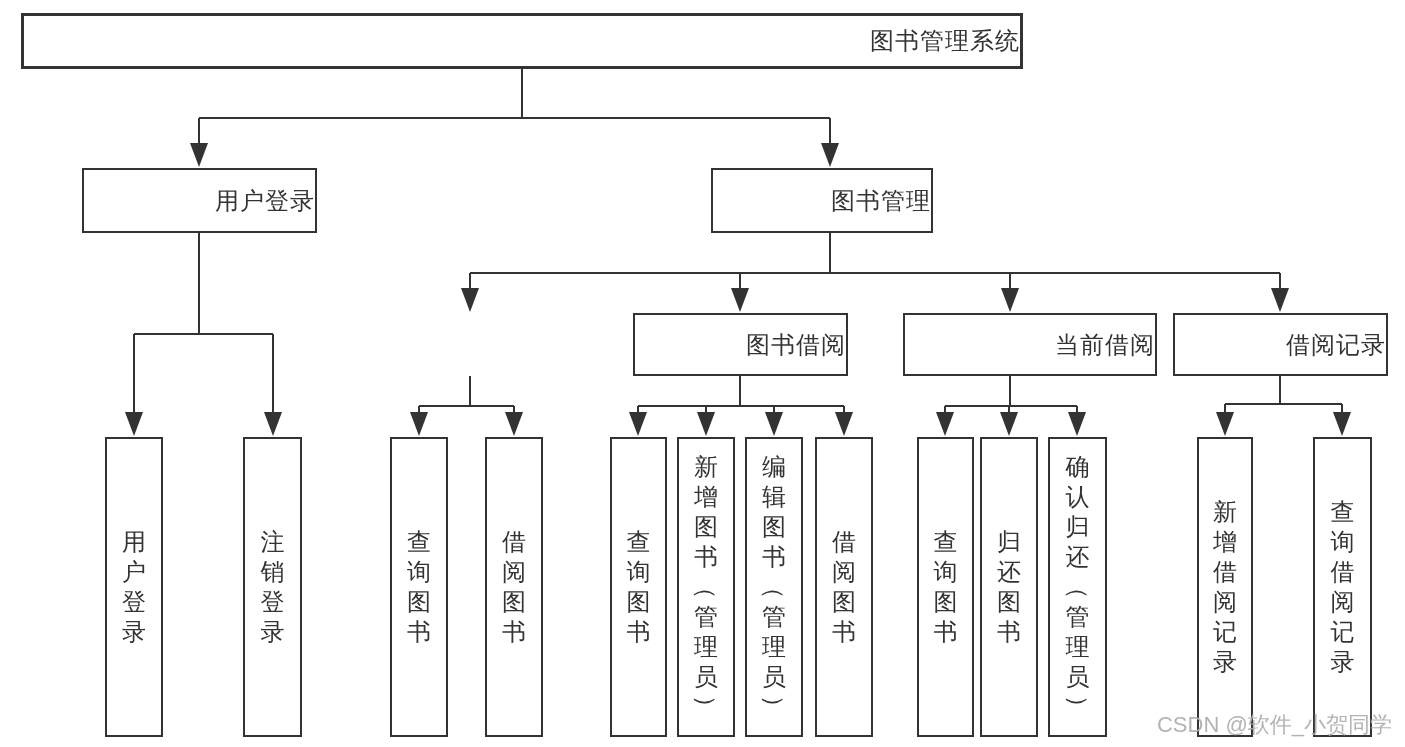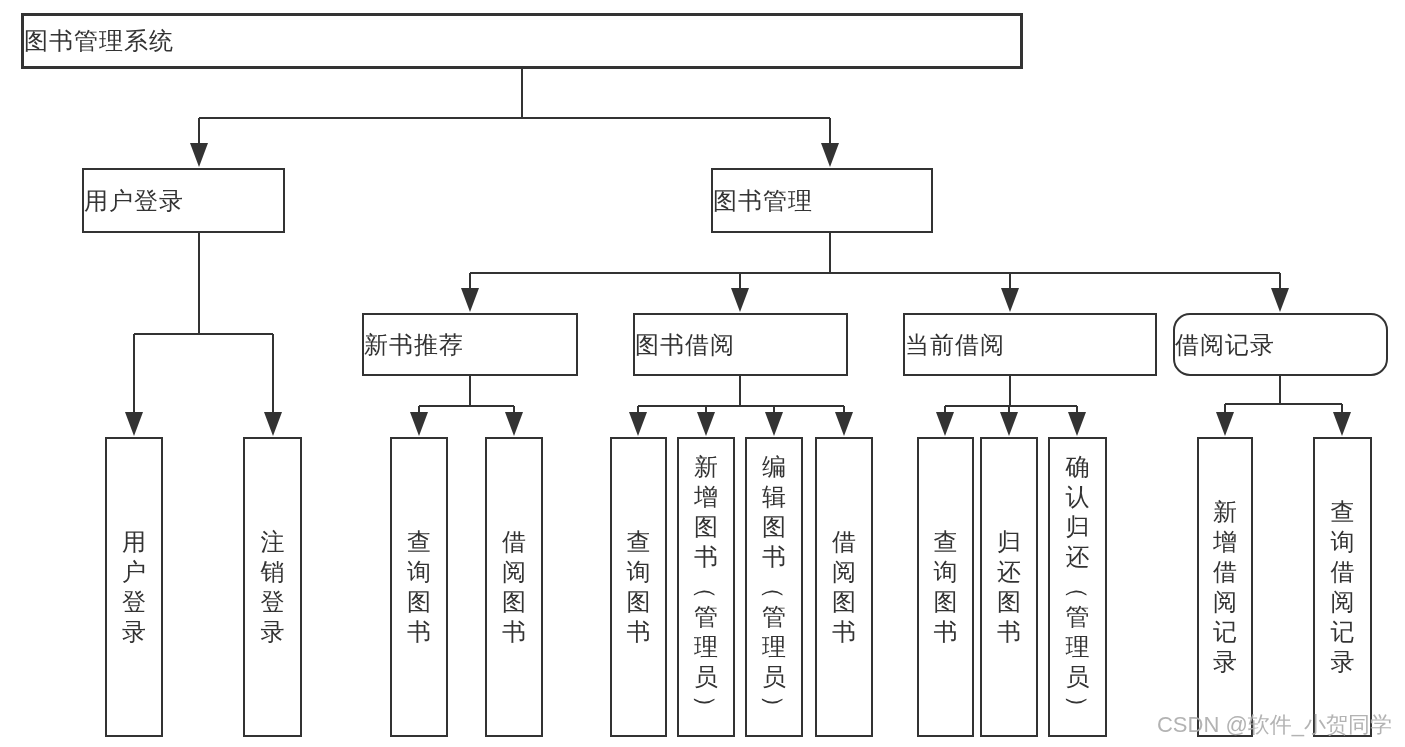--- a/index.html
+++ b/index.html
@@ -2,21 +2,21 @@
 <html><head>
 <meta charset="utf-8">
 <style>
   html,body{margin:0;padding:0;background:#ffffff;}
   body{width:1405px;height:747px;overflow:hidden;
        font-family:"Liberation Sans", sans-serif;}
   .stage{position:relative;width:1405px;height:747px;background:#ffffff;}
   .wires{position:absolute;left:0;top:0;width:1405px;height:747px;}
 
   .node{position:absolute;box-sizing:border-box;border:2px solid #333333;
-        background:#ffffff;display:flex;align-items:center;justify-content:flex-start;
+        background:#ffffff;display:flex;align-items:center;justify-content:flex-end;
         color:#333333;font-size:24px;letter-spacing:1px;}
   .root{border-width:3px;}
 
   .leaf{position:absolute;box-sizing:border-box;border:2px solid #333333;
         background:#ffffff;display:flex;align-items:center;justify-content:center;
         color:#333333;font-size:24px;}
   .leaf .col{display:block;text-align:center;}
   .leaf .col span{display:block;height:30px;line-height:30px;text-align:center;}
   .leaf .col span.rot{transform:rotate(90deg);}
 
@@ -57,37 +57,34 @@
       <path d="M1068 412 h18 l-9 24 z"></path>
       <path d="M1216 412 h18 l-9 24 z"></path>
       <path d="M1333 412 h18 l-9 24 z"></path>
     </g>
   </svg>
 
   <div class="node root" style="left:21px;top:13px;width:1002px;height:56px;">
     <span>图书管理系统</span>
   </div>
 
-  <div class="node" style="left:82px;top:168px;width:203px;height:65px;">
+  <div class="node" style="left:82px;top:168px;width:235px;height:65px;">
     <span>用户登录</span>
   </div>
   <div class="node" style="left:711px;top:168px;width:222px;height:65px;">
     <span>图书管理</span>
   </div>
 
-  <div class="node" style="left:362px;top:313px;width:216px;height:63px;">
-    <span>新书推荐</span>
-  </div>
   <div class="node" style="left:633px;top:313px;width:215px;height:63px;">
     <span>图书借阅</span>
   </div>
   <div class="node" style="left:903px;top:313px;width:254px;height:63px;">
     <span>当前借阅</span>
   </div>
-  <div class="node" style="left:1173px;top:313px;width:215px;height:63px;border-radius:17px;">
+  <div class="node" style="left:1173px;top:313px;width:215px;height:63px;">
     <span>借阅记录</span>
   </div>
 
   <div class="leaf" style="left:105px;top:437px;width:58px;height:300px;">
     <span class="col">
         <span>用</span>
         <span>户</span>
         <span>登</span>
         <span>录</span>
       </span>

